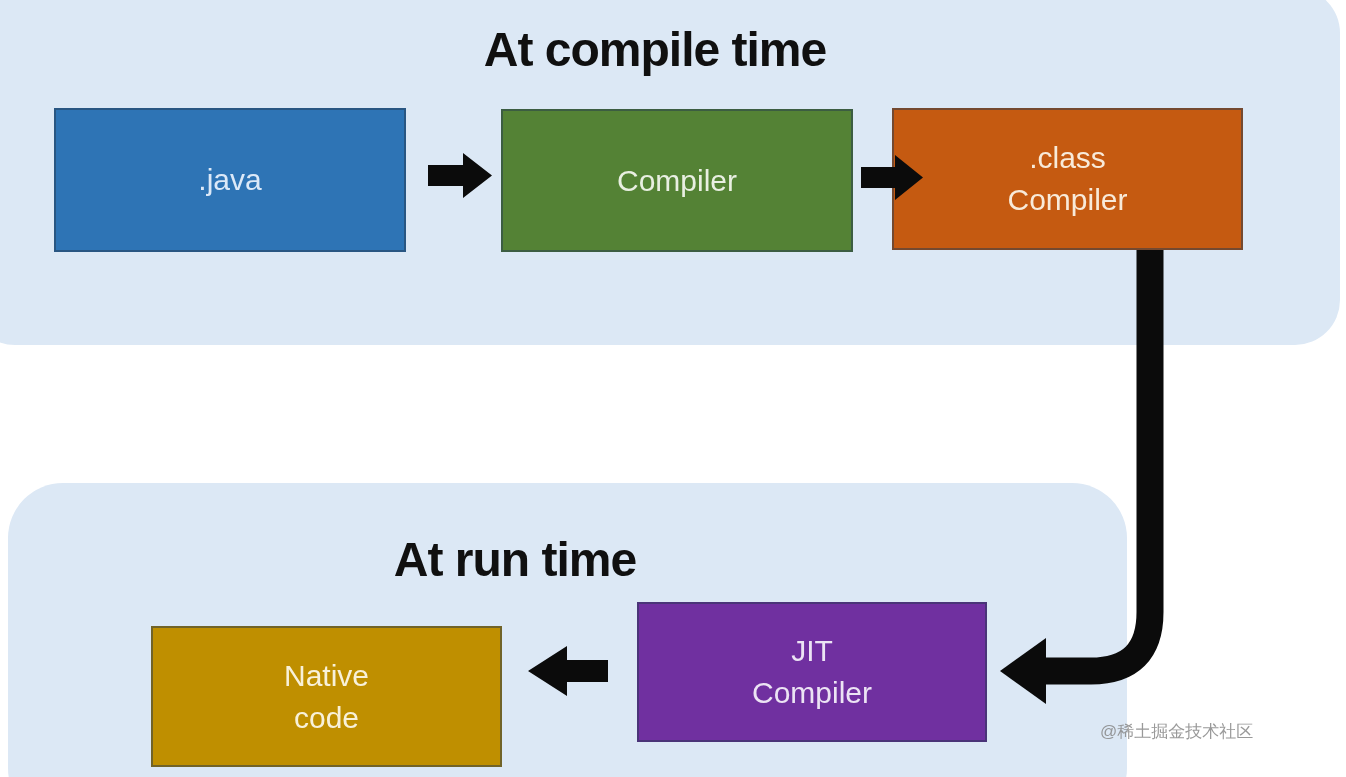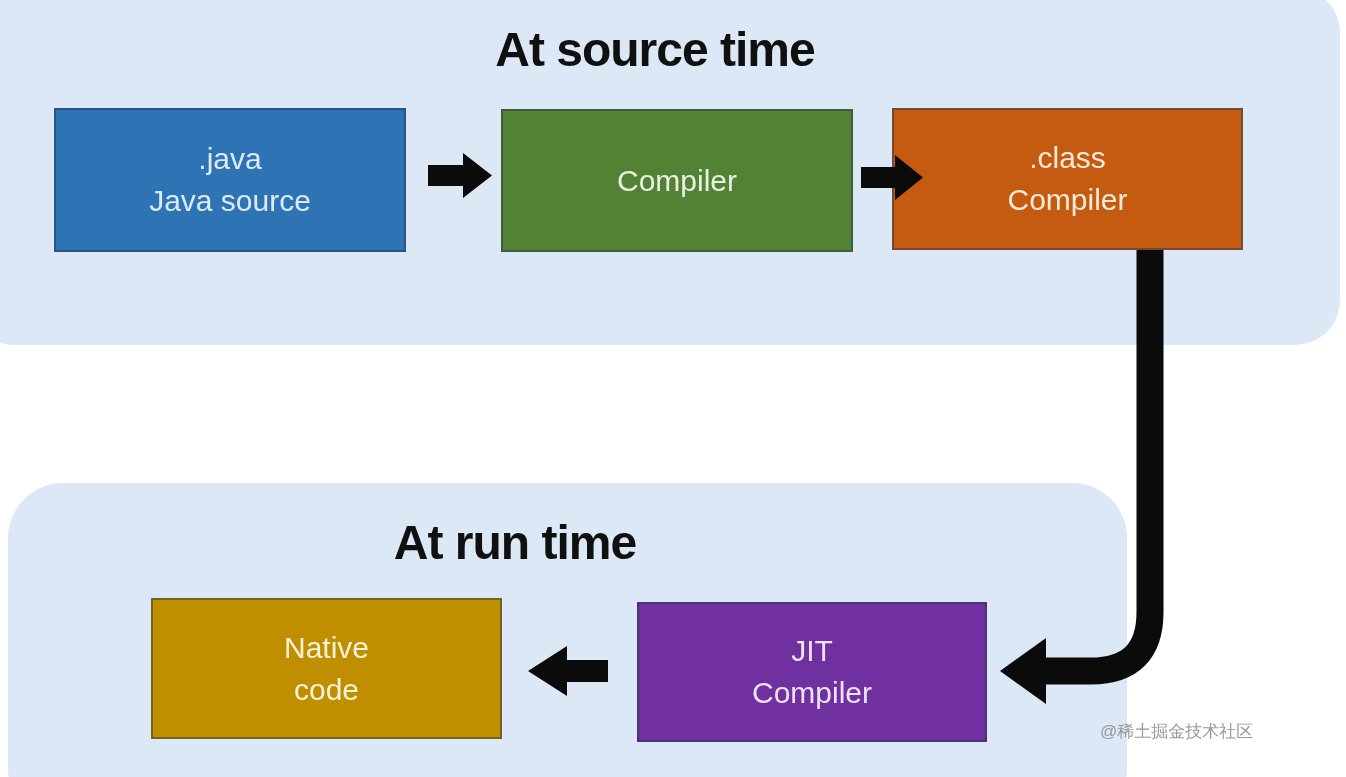--- a/index.html
+++ b/index.html
@@ -37,41 +37,41 @@
     position: absolute;
     width: 500px;
     text-align: center;
     font-size: 48px;
     font-weight: bold;
     letter-spacing: -1px;
     color: var(--title-text, #101010);
     white-space: nowrap;
   }
   .title-compile { left: 405px; top: 22px; }
-  .title-run    { left: 265px; top: 515px; }
+  .title-run    { left: 265px; top: 532px; }
   .flowbox {
     position: absolute;
     display: flex;
     flex-direction: column;
     align-items: center;
     justify-content: center;
     border: 2px solid var(--box-border, rgba(35,55,80,0.5));
     box-sizing: border-box;
     text-align: center;
   }
   .flowbox .bline {
     display: block;
     font-size: 30px;
     line-height: 42px;
     white-space: nowrap;
   }
   .box-java   { left: 54px;  top: 108px; width: 352px; height: 144px; }
   .box-comp   { left: 501px; top: 109px; width: 352px; height: 143px; }
   .box-class  { left: 892px; top: 108px; width: 351px; height: 142px; }
-  .box-native { left: 151px; top: 598px; width: 351px; height: 141px; }
+  .box-native { left: 151px; top: 626px; width: 351px; height: 141px; }
   .box-jit    { left: 637px; top: 602px; width: 350px; height: 140px; }
   .arrow-svg { position: absolute; display: block; }
   .arrow-1 { left: 428px; top: 152px; }
   .arrow-2 { left: 861px; top: 154px; }
   .arrow-3 { left: 528px; top: 643px; }
   .arrow-curve { left: 980px; top: 240px; }
   .arrow-fill { fill: var(--arrow, #0b0b0b); }
   .arrow-stroke { stroke: var(--arrow, #0b0b0b); fill: none; }
   .watermark {
     position: absolute;
@@ -84,26 +84,25 @@
 </style>
 </head>
 <body>
 
 <div class="stage">
 
   <div class="panel panel-compile"></div>
 
   <div class="panel panel-run"></div>
 
-  <div class="section-title title-compile">At source time</div>
+  <div class="section-title title-compile">At compile time</div>
   <div class="section-title title-run">At run time</div>
 
   <div class="flowbox box-java" style="background-color: rgb(46, 116, 181); color: rgb(220, 233, 248);">
     <span class="bline">.java</span>
-    <span class="bline">Java source</span>
   </div>
 
   <div class="flowbox box-comp" style="background-color: rgb(84, 130, 53); color: rgb(233, 239, 226);">
     <span class="bline">Compiler</span>
     <span class="bline"></span>
   </div>
 
   <div class="flowbox box-class" style="background-color: rgb(197, 90, 17); color: rgb(248, 234, 217);">
     <span class="bline">.class</span>
     <span class="bline">Compiler</span>

